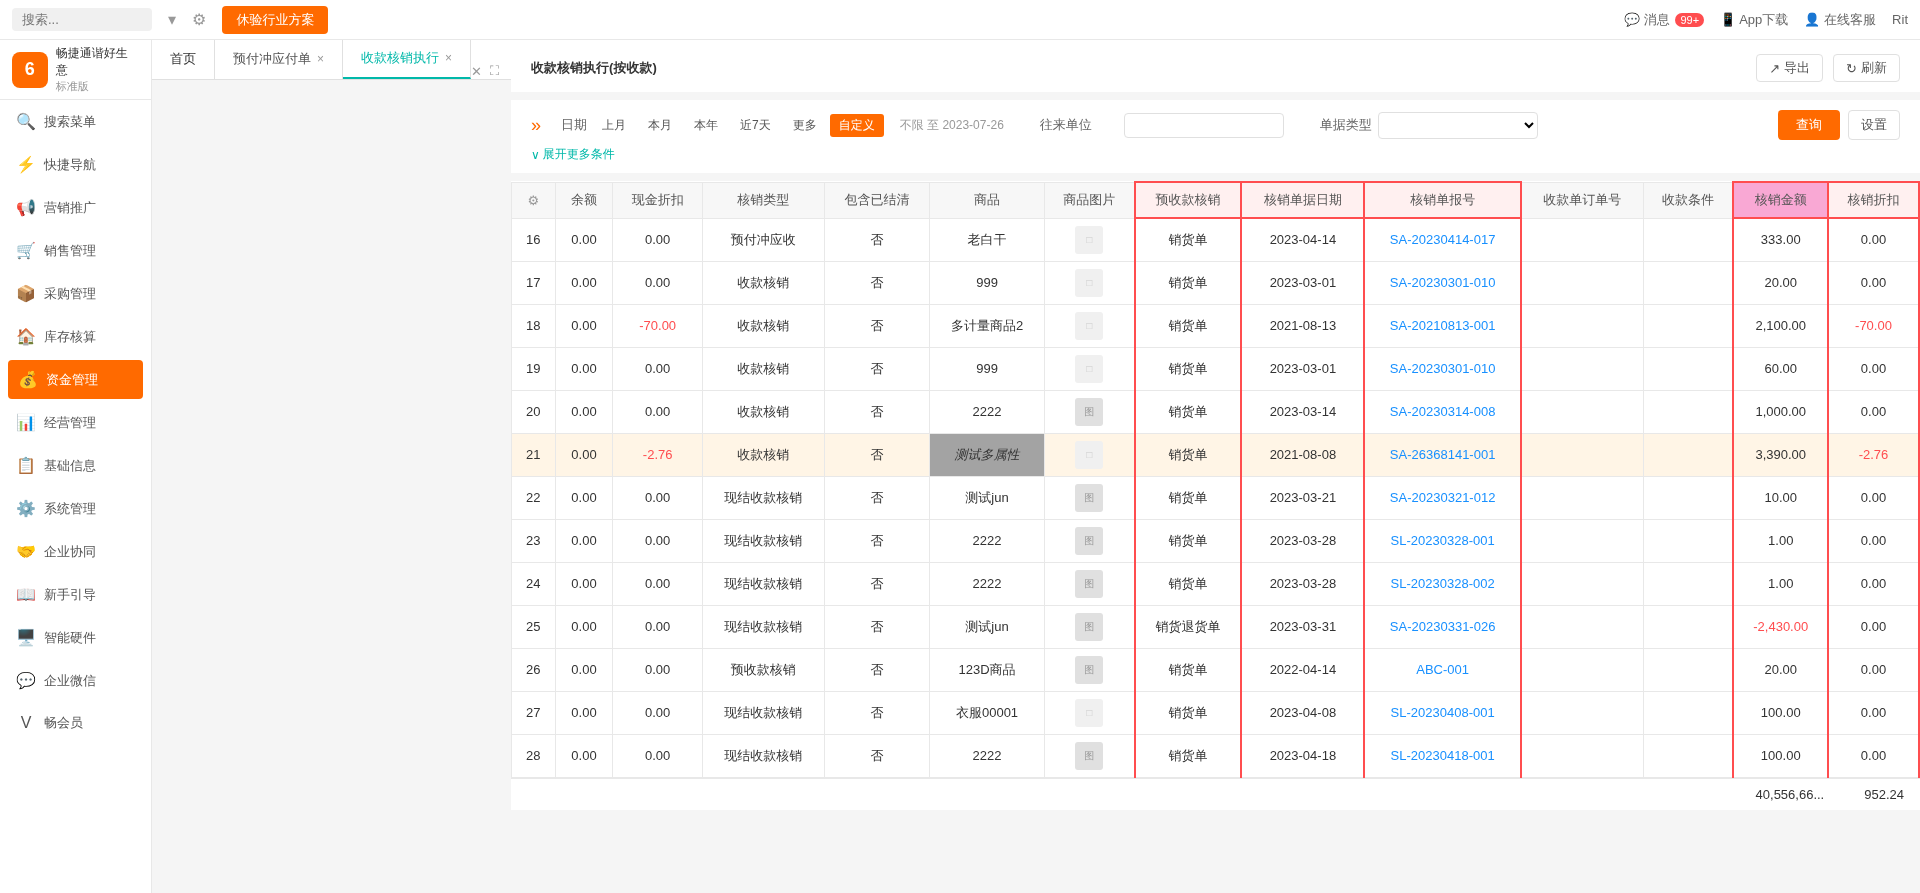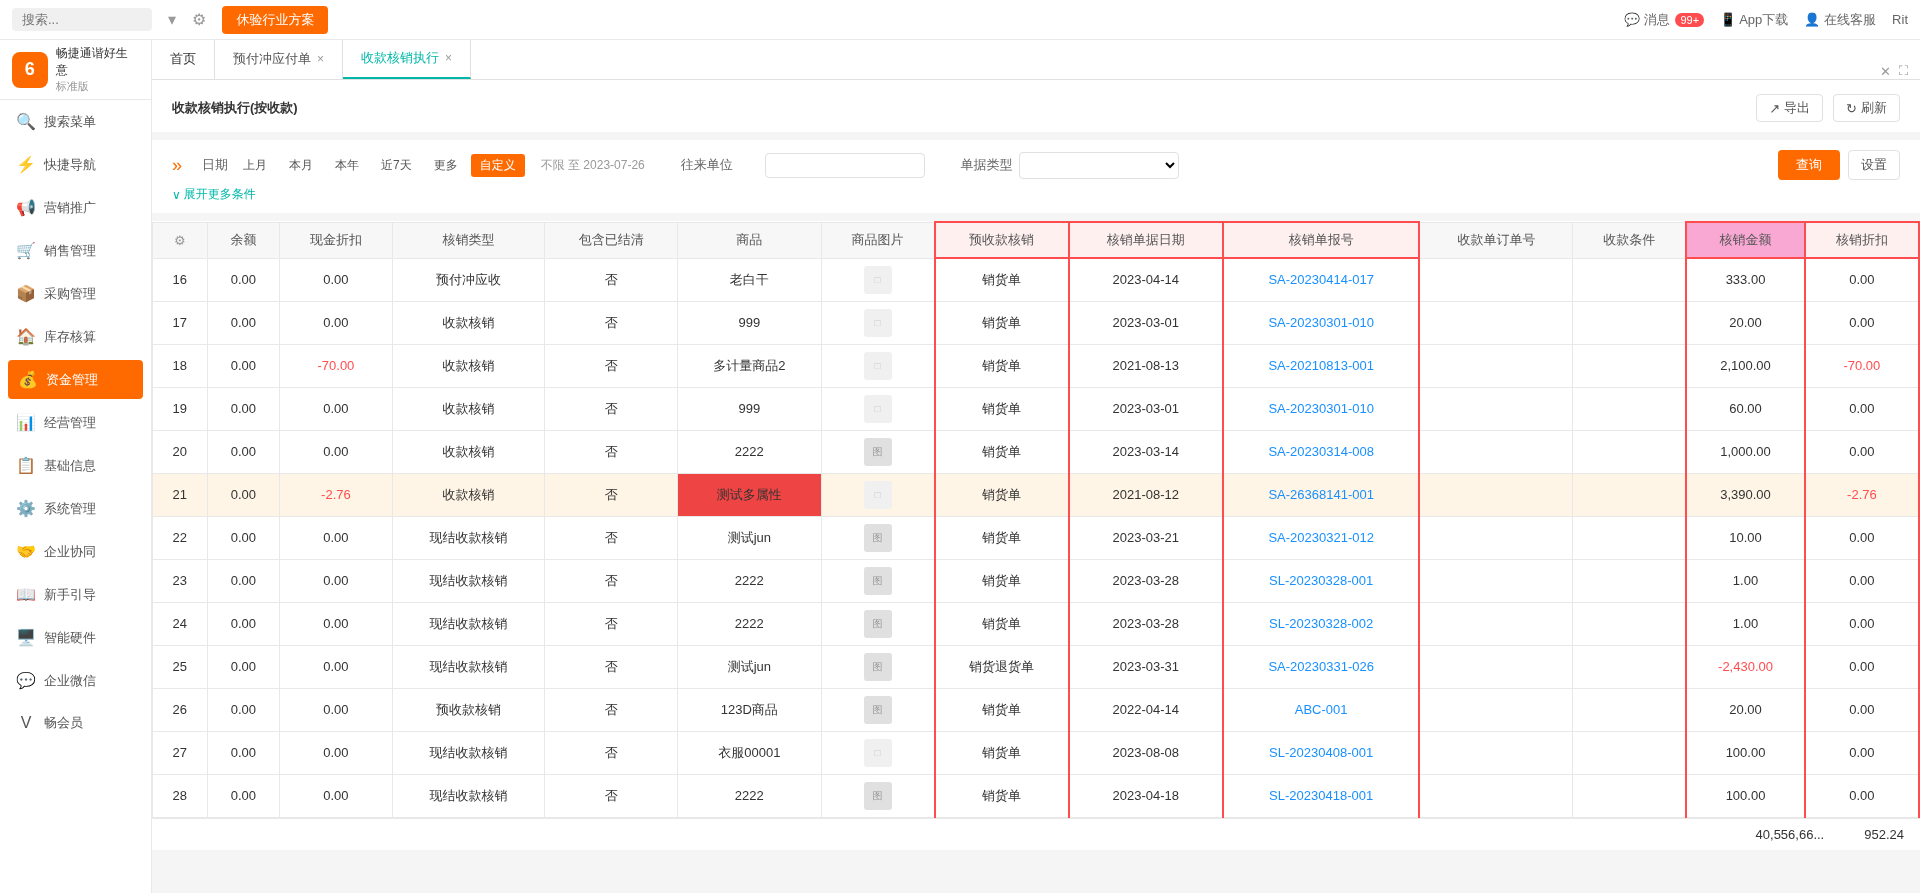--- a/index.html
+++ b/index.html
@@ -21,21 +21,21 @@
     .sidebar { width: 152px; background: #fff; border-right: 1px solid #e8e8e8; display: flex; flex-direction: column; }
     .sidebar-logo { height: 60px; display: flex; align-items: center; padding: 0 12px; border-bottom: 1px solid #e8e8e8; gap: 8px; }
     .logo-icon { width: 36px; height: 36px; background: #ff6a00; border-radius: 8px; display: flex; align-items: center; justify-content: center; color: #fff; font-size: 18px; font-weight: bold; }
     .logo-text { font-size: 12px; color: #333; line-height: 1.4; }
     .logo-sub { font-size: 11px; color: #999; }
     .sidebar-item { display: flex; align-items: center; gap: 8px; padding: 12px 16px; cursor: pointer; color: #555; font-size: 13px; }
     .sidebar-item.active { background: #ff6a00; color: #fff; border-radius: 4px; margin: 2px 8px; padding: 10px 10px; }
     .sidebar-item .icon { font-size: 16px; width: 20px; text-align: center; }
 
     
-    .main { flex: 1; display: flex; flex-direction: column; overflow: hidden; }
+    .main { flex: 1; display: flex; flex-direction: row; overflow: hidden; }
 
     
     .tabs { height: 40px; background: #fff; display: flex; align-items: flex-end; border-bottom: 1px solid #e0e0e0; padding: 0 0 0 0; }
     .tab { padding: 8px 18px; cursor: pointer; color: #555; font-size: 13px; border-right: 1px solid #e0e0e0; display: flex; align-items: center; gap: 6px; height: 40px; }
     .tab.home { background: #fff; color: #333; font-weight: 500; }
     .tab.active { background: #fff; color: #00b8a9; border-bottom: 2px solid #00b8a9; font-weight: 500; }
     .tab .close-btn { color: #999; font-size: 12px; }
     .tab-actions { margin-left: auto; display: flex; align-items: center; padding-right: 12px; gap: 8px; color: #999; }
 
     
@@ -352,24 +352,24 @@
       <td style=""></td>
       <td style="border-left:2px solid #ff4d4f;border-right:2px solid #ff4d4f;margin-top:20px;">1,000.00</td>
       <td style="border-left:2px solid #ff4d4f;border-right:2px solid #ff4d4f;">0.00</td>
     </tr>
               <tr class="highlighted">
       <td style="background:#fff5e6;">21</td>
       <td style="background:#fff5e6;">0.00</td>
       <td style="background:#fff5e6;color:#ff4d4f;">-2.76</td>
       <td style="background:#fff5e6;">收款核销</td>
       <td style="background:#fff5e6;">否</td>
-      <td style="background:#ef4444;">测试多属性</td>
+      <td style="background:#a3a3a3;font-style:italic;">测试多属性</td>
       <td style="background:#fff5e6;"><div style="width:28px;height:28px;background:#f0f0f0;border-radius:3px;display:inline-flex;align-items:center;justify-content:center;font-size:10px;color:#ccc">□</div></td>
       <td style="border-left:2px solid #ff4d4f;border-right:2px solid #ff4d4f;background:#fff5e6;">销货单</td>
-      <td style="border-left:2px solid #ff4d4f;border-right:2px solid #ff4d4f;background:#fff5e6;">2021-08-12</td>
+      <td style="border-left:2px solid #ff4d4f;border-right:2px solid #ff4d4f;background:#fff5e6;">2021-08-08</td>
       <td style="border-left:2px solid #ff4d4f;border-right:2px solid #ff4d4f;background:#fff5e6;"><a class="link">SA-26368141-001</a></td>
       <td style="background:#fff5e6;"></td>
       <td style="background:#fff5e6;"></td>
       <td style="border-left:2px solid #ff4d4f;border-right:2px solid #ff4d4f;background:#fff5e6;">3,390.00</td>
       <td style="border-left:2px solid #ff4d4f;border-right:2px solid #ff4d4f;background:#fff5e6;color:#ff4d4f;">-2.76</td>
     </tr>
               <tr>
       <td style="">22</td>
       <td style="">0.00</td>
       <td style="">0.00</td>
@@ -451,21 +451,21 @@
     </tr>
               <tr>
       <td style="">27</td>
       <td style="">0.00</td>
       <td style="">0.00</td>
       <td style="">现结收款核销</td>
       <td style="">否</td>
       <td style="">衣服00001</td>
       <td style=""><div style="width:28px;height:28px;background:#f0f0f0;border-radius:3px;display:inline-flex;align-items:center;justify-content:center;font-size:10px;color:#ccc">□</div></td>
       <td style="border-left:2px solid #ff4d4f;border-right:2px solid #ff4d4f;">销货单</td>
-      <td style="border-left:2px solid #ff4d4f;border-right:2px solid #ff4d4f;">2023-08-08</td>
+      <td style="border-left:2px solid #ff4d4f;border-right:2px solid #ff4d4f;">2023-04-08</td>
       <td style="border-left:2px solid #ff4d4f;border-right:2px solid #ff4d4f;"><a class="link">SL-20230408-001</a></td>
       <td style=""></td>
       <td style=""></td>
       <td style="border-left:2px solid #ff4d4f;border-right:2px solid #ff4d4f;">100.00</td>
       <td style="border-left:2px solid #ff4d4f;border-right:2px solid #ff4d4f;">0.00</td>
     </tr>
               <tr>
       <td style="">28</td>
       <td style="">0.00</td>
       <td style="">0.00</td>

